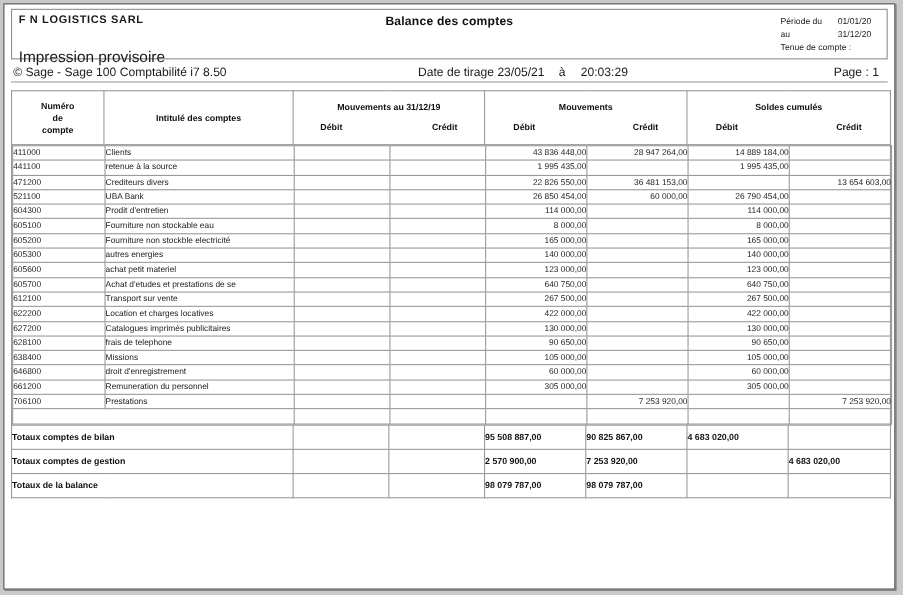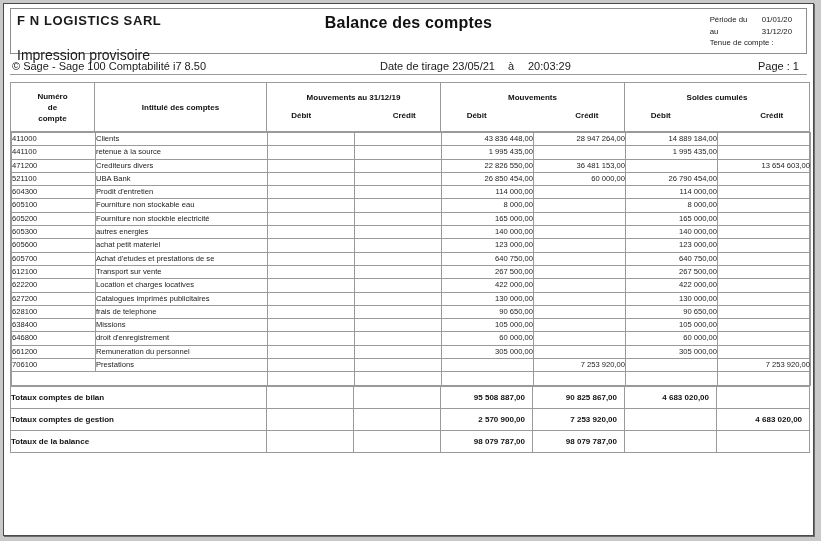--- a/index.html
+++ b/index.html
@@ -21,26 +21,26 @@
   
   .hdr-box{
     position:absolute;left:6px;top:4px;right:6px;height:46px;
     border:1px solid #8d8d8d;
     box-sizing:border-box;
   }
   .hdr-left{
     position:absolute;left:6px;top:4px;width:250px;
     font-size:8.5px;color:#1a1a1a;
   }
-  .company{font-weight:bold;letter-spacing:.6px;font-size:13px;}
+  .company{font-weight:bold;letter-spacing:.6px;font-size:10px;}
   .prov{margin-top:19px;font-size:14px;}
   .hdr-center{
     position:absolute;left:0;right:0;top:5px;text-align:center;
   }
-  .doc-title{font-size:16px;font-weight:bold;color:#111;letter-spacing:.2px;}
+  .doc-title{font-size:11px;font-weight:bold;color:#111;letter-spacing:.2px;}
   .doc-sub{font-size:8.5px;color:#1a1a1a;margin-top:7px;}
   .hdr-right{
     position:absolute;right:14px;top:5px;
     font-size:7.8px;color:#1a1a1a;line-height:11.5px;
   }
   .hdr-right .ln{white-space:nowrap;}
   .hdr-right .lbl{display:inline-block;width:52px;}
   .hdr-right .val{display:inline-block;}
   
   .sage-strip{
@@ -85,21 +85,21 @@
   .acct{padding-left:4px;}
   .lib{padding-left:6px;}
   .sep{border-left:1px solid #9a9a9a !important;}
   
   .tot td{
     height:21px;line-height:21px;
     font-size:8px;font-weight:bold;color:#111;
     border:1px solid #9a9a9a;
   }
   .tot .label{padding-right:9px;}
-  .tot .num{text-align:right;padding-right:7px;margin-left:34px;}
+  .tot .num{text-align:left;padding-right:7px;margin-left:34px;}
 </style>
 </head>
 <body>
 
 <div class="page">
 
   <div class="hdr-box">
     <div class="hdr-left">
       <div class="company">F N LOGISTICS SARL</div>
       <div class="prov">Impression provisoire</div>

